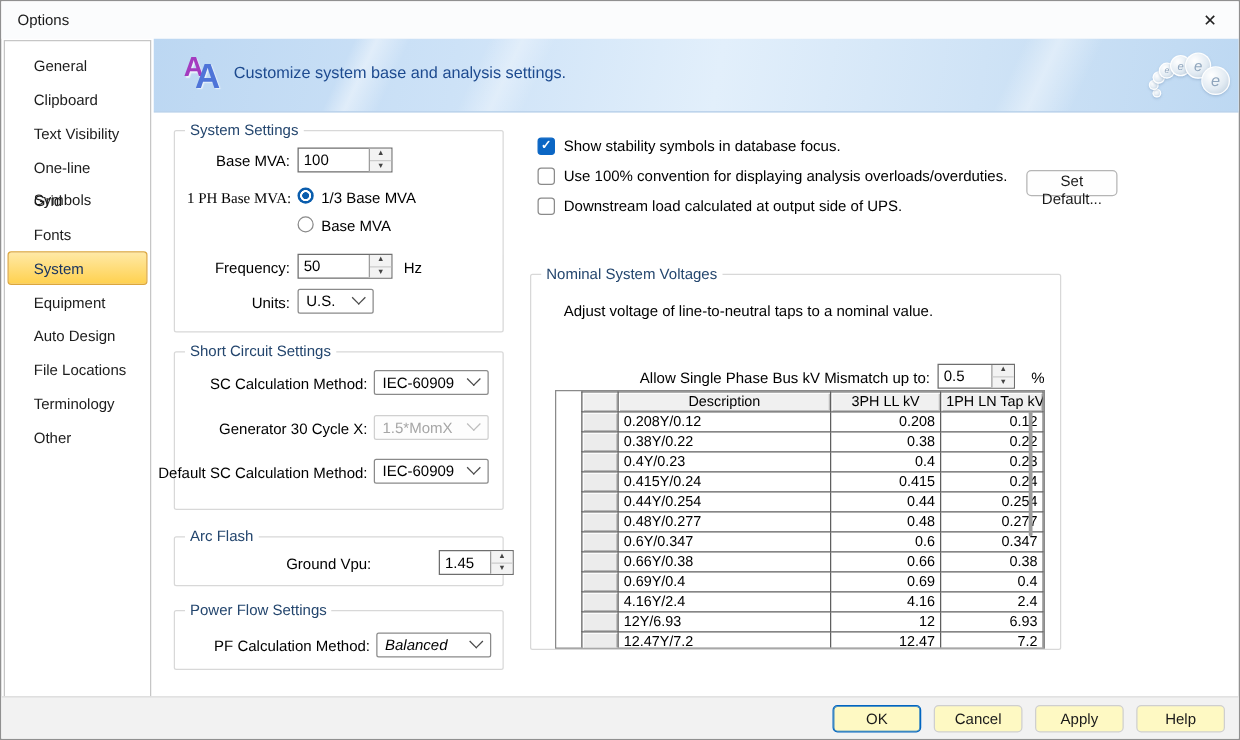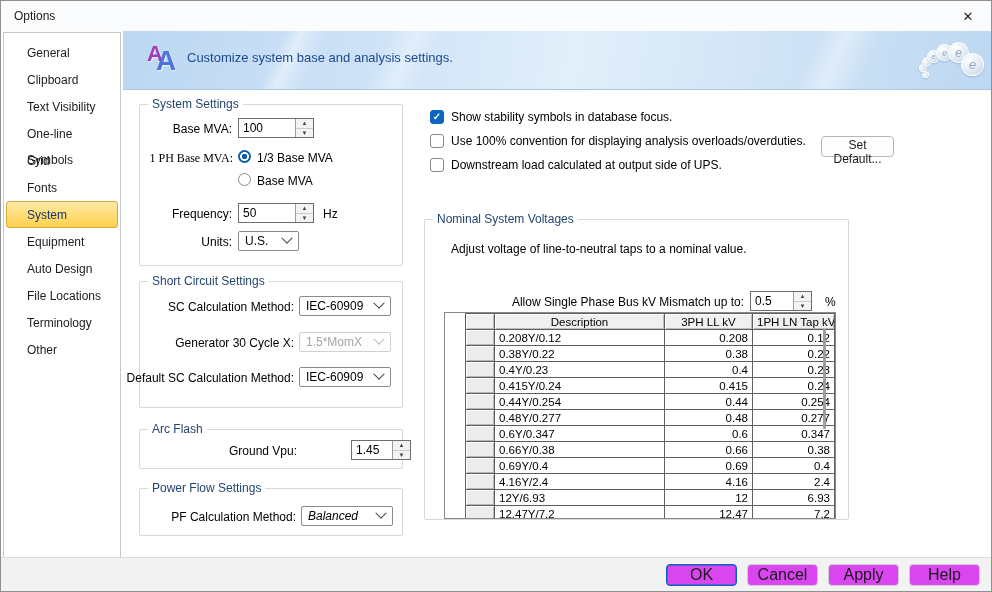--- a/index.html
+++ b/index.html
@@ -78,22 +78,22 @@
         box-shadow:inset 1px 1px 0 #ffffff,inset -1px -1px 0 #bdbdbd;}
   td.sel{background:#ececec;box-shadow:inset 1px 1px 0 #ffffff,inset -1px -1px 0 #b5b5b5;cursor:pointer;}
   td.desc{text-align:left;}
   td.num{text-align:right;}
   .vscroll-thumb{position:absolute;left:378px;top:16px;width:3px;height:100px;background:#9e9e9e;
         border-radius:2px;cursor:pointer;}
   
   .footer{position:absolute;left:0;bottom:0;width:100%;height:34px;background:#f2f2f2;
         border-top:1px solid #dcdcdc;display:flex;align-items:center;justify-content:flex-end;
         gap:10px;padding-right:11px;box-sizing:border-box;}
-  .footer-btn{width:71px;height:22px;background:#d946ef;border:1px solid #cfcfcf;border-radius:4px;
-        font-size:16px;font-family:"Liberation Sans",sans-serif;color:#1a1a1a;cursor:pointer;}
+  .footer-btn{width:71px;height:22px;background:#fef9c3;border:1px solid #cfcfcf;border-radius:4px;
+        font-size:12px;font-family:"Liberation Sans",sans-serif;color:#1a1a1a;cursor:pointer;}
   .footer button:nth-of-type(1){border:1px solid #0165c1;box-shadow:inset 0 0 0 0.5px #0165c1;}
 </style>
 </head>
 <body>
 
 <div class="dialog">
 
   <div class="titlebar">
     <span class="titlebar-text">Options</span>
     <span class="close-btn">✕</span>

